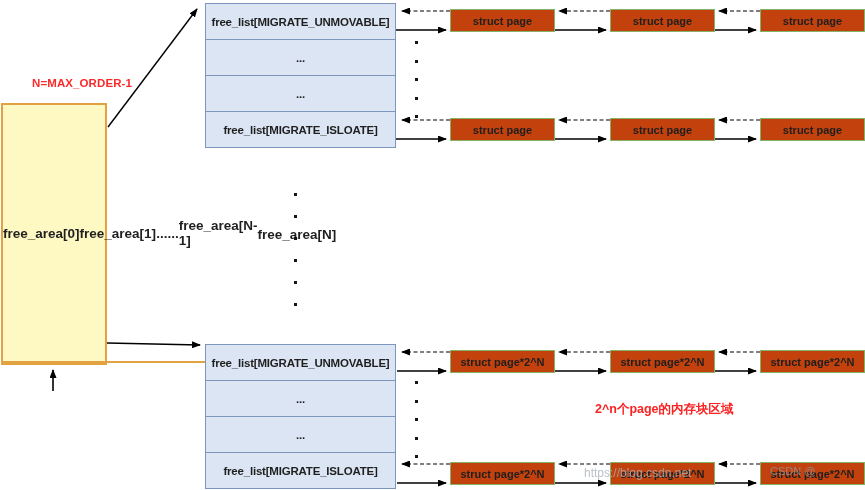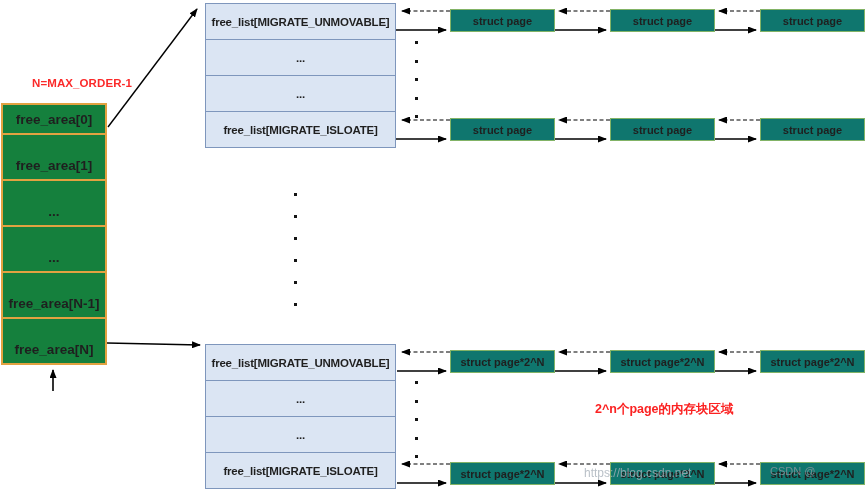--- a/index.html
+++ b/index.html
@@ -3,40 +3,40 @@
 <meta charset="utf-8">
 <style>
   html,body{margin:0;padding:0;background:#ffffff;font-family:"Liberation Sans","DejaVu Sans",sans-serif;}
   #canvas{position:relative;width:865px;height:490px;background:#ffffff;overflow:hidden;}
 
   
   #arrow-layer{position:absolute;left:0;top:0;width:865px;height:490px;z-index:1;}
 
   
   .fa-table{position:absolute;left:1px;top:103px;width:102px;height:258px;
-    border:2px solid #e2a241;background:#15803d;display:flex;flex-direction:column;z-index:2;gap:16px;}
+    border:2px solid #e2a241;background:#fef9c3;display:flex;flex-direction:row;z-index:2;}
   .fa-row{flex:1;display:flex;align-items:center;justify-content:center;
     font-weight:bold;font-size:13.5px;color:#1f1f1f;border-bottom:2px solid #e2a241;}
   .fa-row:last-child{border-bottom:none;}
 
   .max-order-note{position:absolute;left:8px;top:77px;color:#fb2a2a;
     font-weight:bold;font-size:11.5px;z-index:2;letter-spacing:.1px;margin-left:24px;}
 
   
   .fl-table{position:absolute;width:189px;height:143px;background:#dbe5f3;
     border:1px solid #7e96bc;display:flex;flex-direction:column;z-index:2;}
   .fl-table.top{left:205px;top:3px;}
   .fl-table.bottom{left:205px;top:344px;}
   .fl-row{flex:1;display:flex;align-items:center;justify-content:center;
     font-weight:bold;font-size:11.5px;color:#1f1f1f;letter-spacing:-.2px;
     border-bottom:1px solid #7e96bc;white-space:nowrap;}
   .fl-row:last-child{border-bottom:none;}
 
   
-  .pg-box{position:absolute;width:103px;height:21px;background:#0f766e;border:1px solid #82b366;
+  .pg-box{position:absolute;width:103px;height:21px;background:#c2410c;border:1px solid #82b366;
     display:flex;align-items:center;justify-content:center;font-weight:bold;font-size:11px;
     color:#1f1f1f;z-index:2;white-space:nowrap;}
 
   
   .caption{position:absolute;color:#fb2222;font-weight:bold;font-size:12.5px;z-index:3;white-space:nowrap;}
   .caption.top{left:602px;top:65px;}
   .caption.bottom{left:595px;top:401px;}
 
   
   .dots{position:absolute;display:flex;flex-direction:column;z-index:2;}

